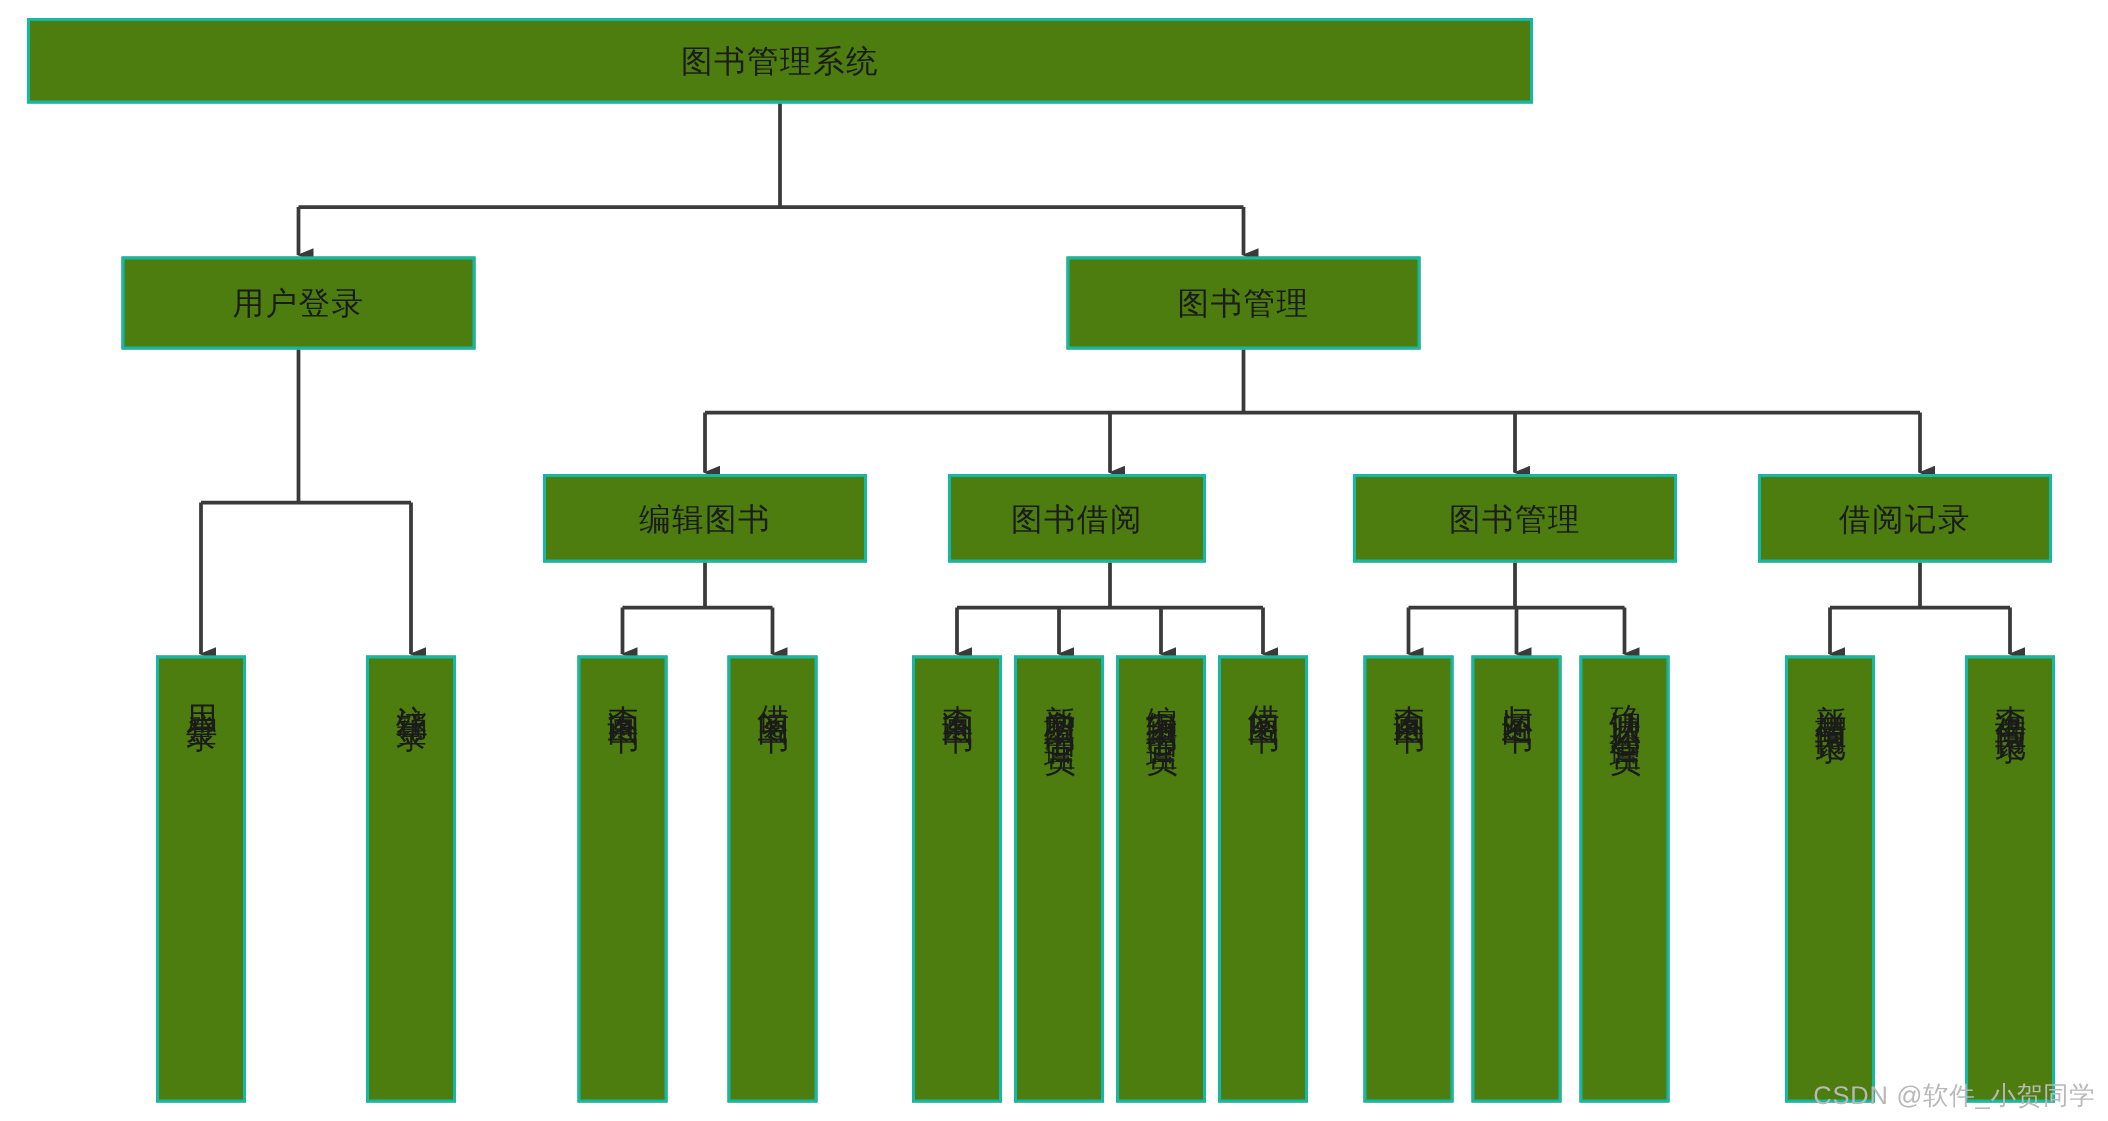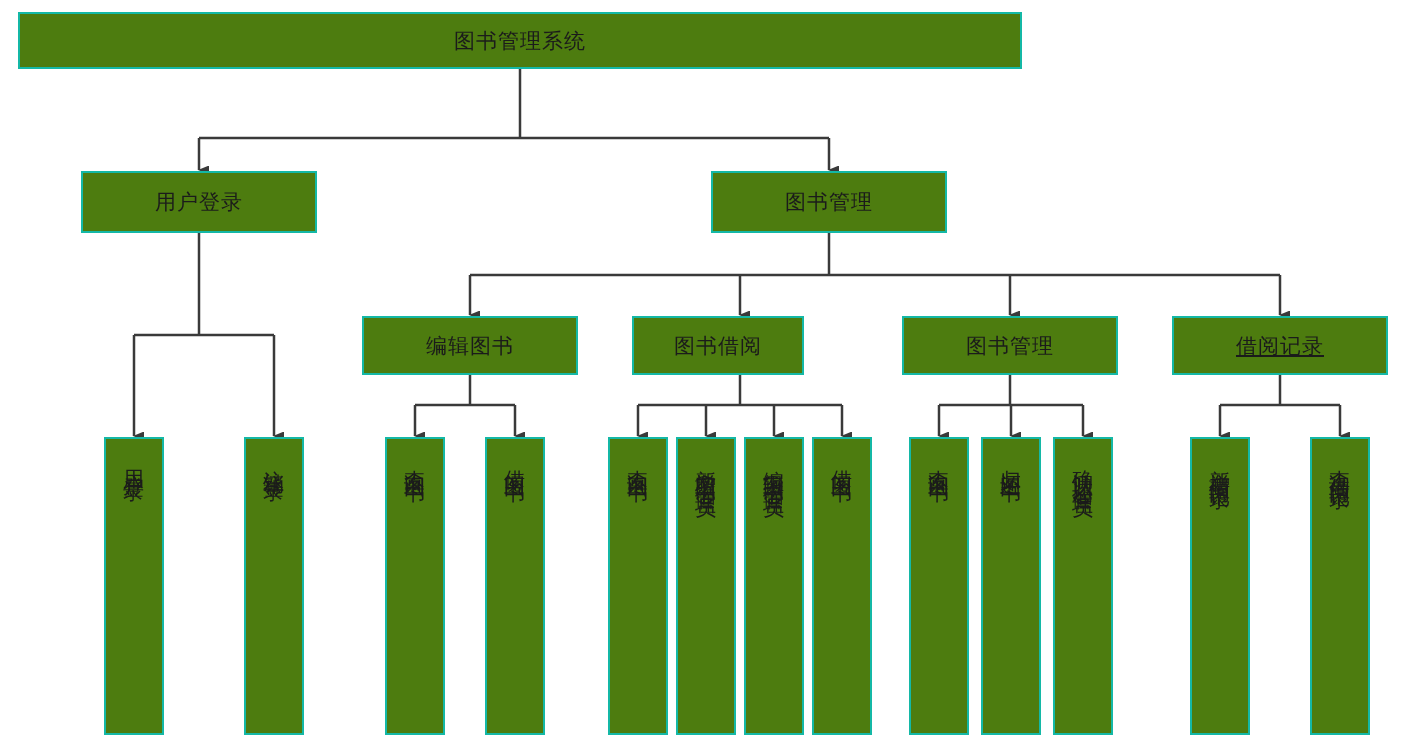--- a/index.html
+++ b/index.html
@@ -123,21 +123,21 @@
       </div>
       <div class="node horiz" style="left: 362px; top: 316px; width: 216px; height: 59px;">
         <span class="htext">编辑图书</span>
       </div>
       <div class="node horiz" style="left: 632px; top: 316px; width: 172px; height: 59px;">
         <span class="htext">图书借阅</span>
       </div>
       <div class="node horiz" style="left: 902px; top: 316px; width: 216px; height: 59px;">
         <span class="htext">图书管理</span>
       </div>
-      <div class="node horiz" style="left: 1172px; top: 316px; width: 216px; height: 59px; text-decoration: underline;">
+      <div class="node horiz" style="left: 1172px; top: 316px; width: 196px; height: 59px;">
         <span class="htext">借阅记录</span>
       </div>
       <div class="node vert" style="left: 104px; top: 437px; width: 60px; height: 298px;">
         <span class="vtext">用户登录</span>
       </div>
       <div class="node vert" style="left: 244px; top: 437px; width: 60px; height: 298px;">
         <span class="vtext">注销登录</span>
       </div>
       <div class="node vert" style="left: 385px; top: 437px; width: 60px; height: 298px;">
         <span class="vtext">查询图书</span>
@@ -166,13 +166,14 @@
       <div class="node vert" style="left: 1053px; top: 437px; width: 60px; height: 298px;">
         <span class="vtext">确认归还（管理员）</span>
       </div>
       <div class="node vert" style="left: 1190px; top: 437px; width: 60px; height: 298px;">
         <span class="vtext">新增借阅记录</span>
       </div>
       <div class="node vert" style="left: 1310px; top: 437px; width: 60px; height: 298px;">
         <span class="vtext">查询借阅记录</span>
       </div>
     </div>
+  <div class="watermark">CSDN @软件_小贺同学</div>
 </div>
 
 </body></html>

